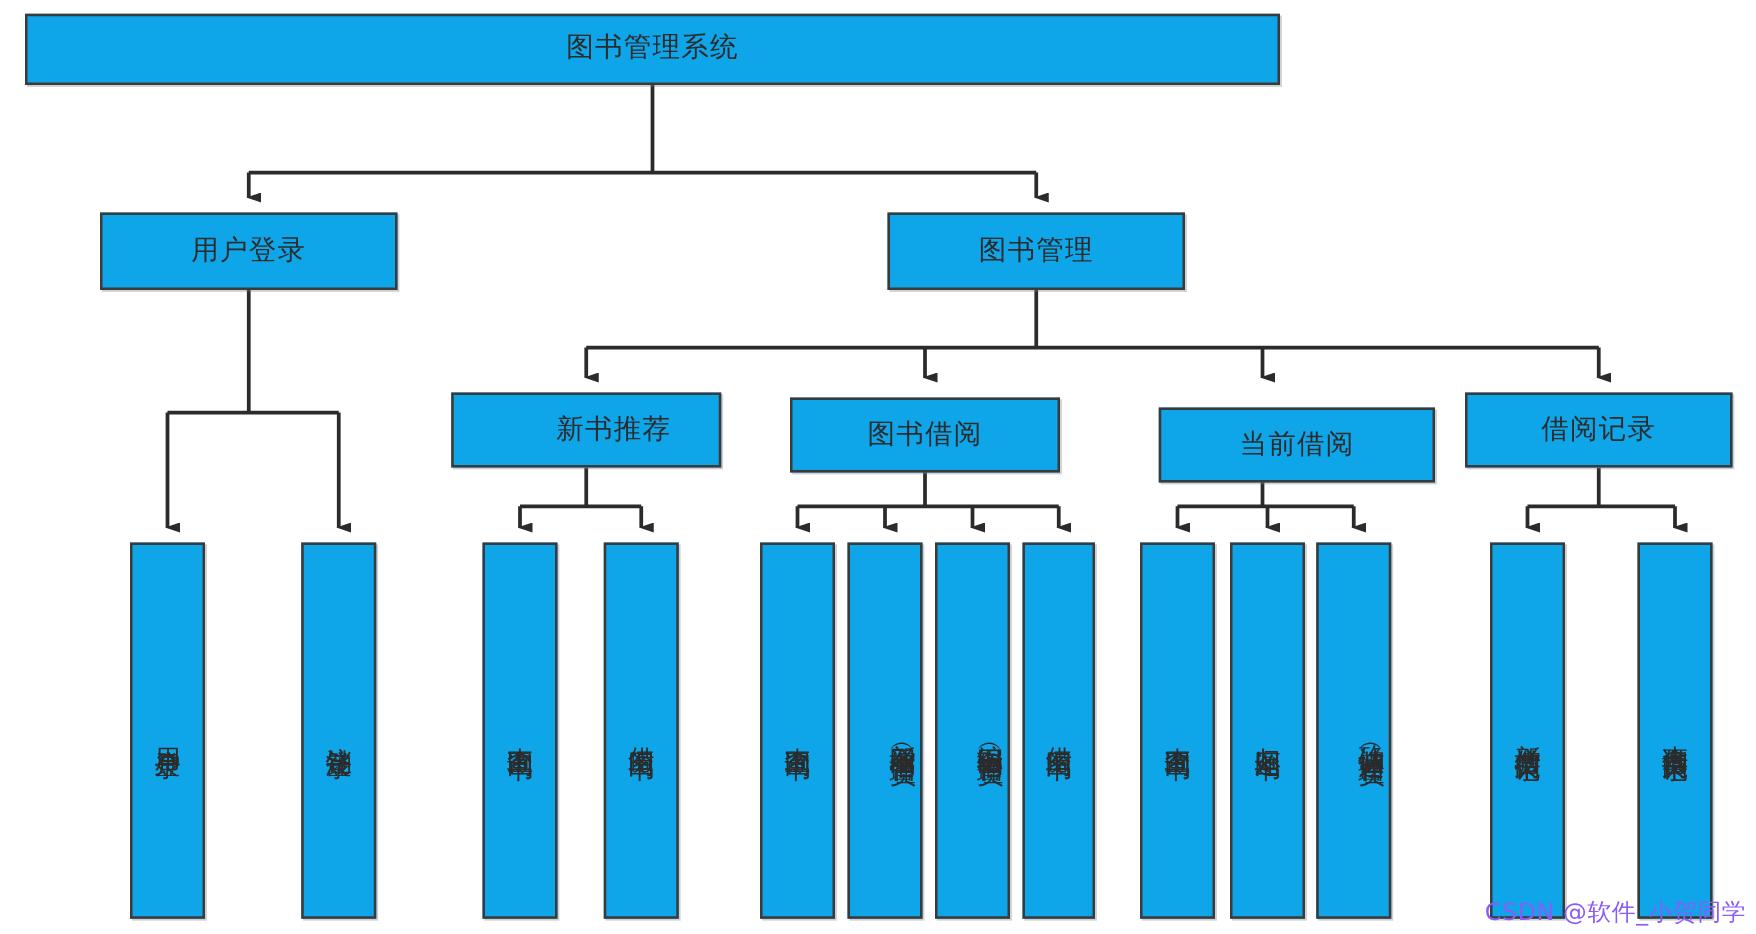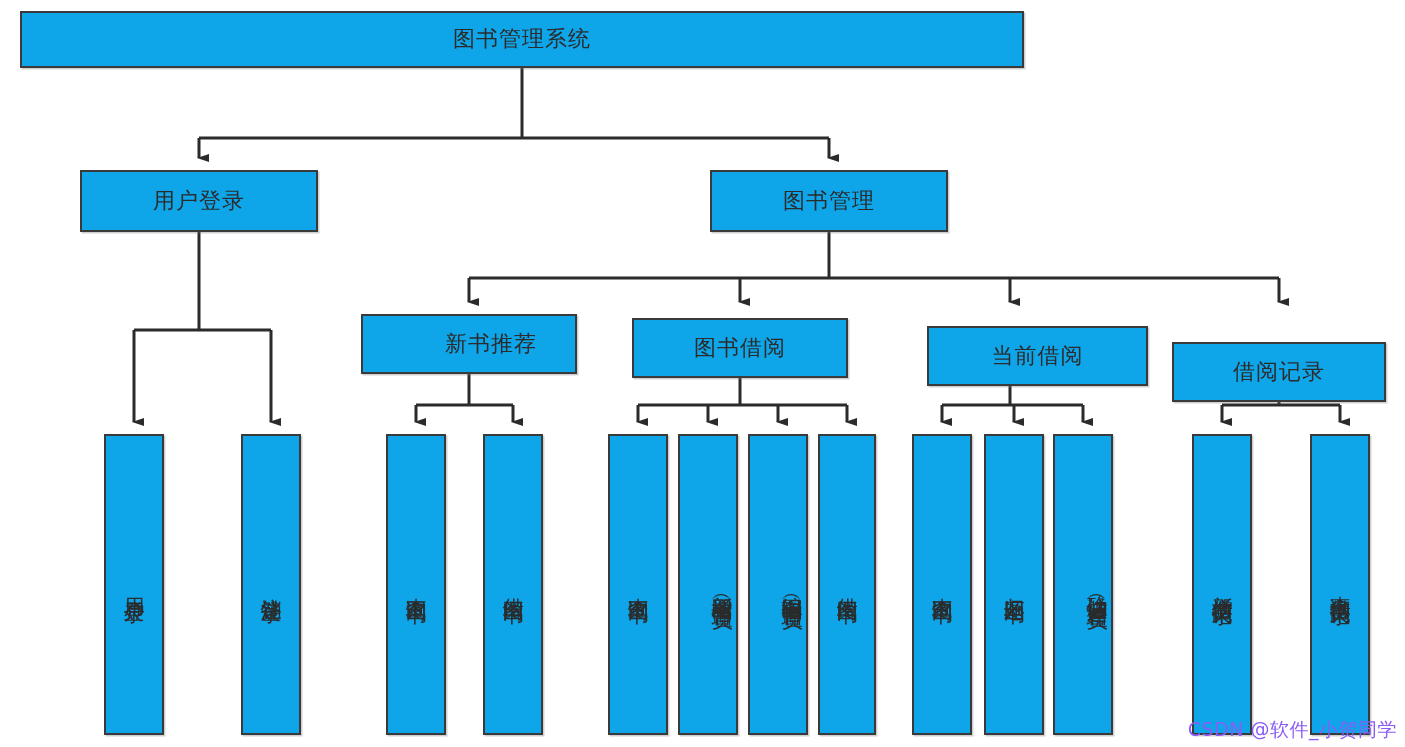--- a/index.html
+++ b/index.html
@@ -136,21 +136,21 @@
 
   <div class="node node-h" style="left:361px; top:314px; width:216px; height:60px;padding-left:44px;">
     <span>新书推荐</span>
   </div>
   <div class="node node-h" style="left:632px; top:318px; width:216px; height:60px;">
     <span>图书借阅</span>
   </div>
   <div class="node node-h" style="left:902px; top:326px; width:221px; height:60px;margin-left:25px;">
     <span>当前借阅</span>
   </div>
-  <div class="node node-h" style="left:1172px; top:314px; width:214px; height:60px;margin-top:28px;">
+  <div class="node node-h" style="left:1172px; top:314px; width:214px; height:60px;">
     <span>借阅记录</span>
   </div>
 
   <div class="node node-v vcenter" style="left:104px; top:434px; width:60px; height:301px;">
     <span>用户登录</span>
   </div>
   <div class="node node-v vcenter" style="left:241px; top:434px; width:60px; height:301px;">
     <span>注销登录</span>
   </div>
 

